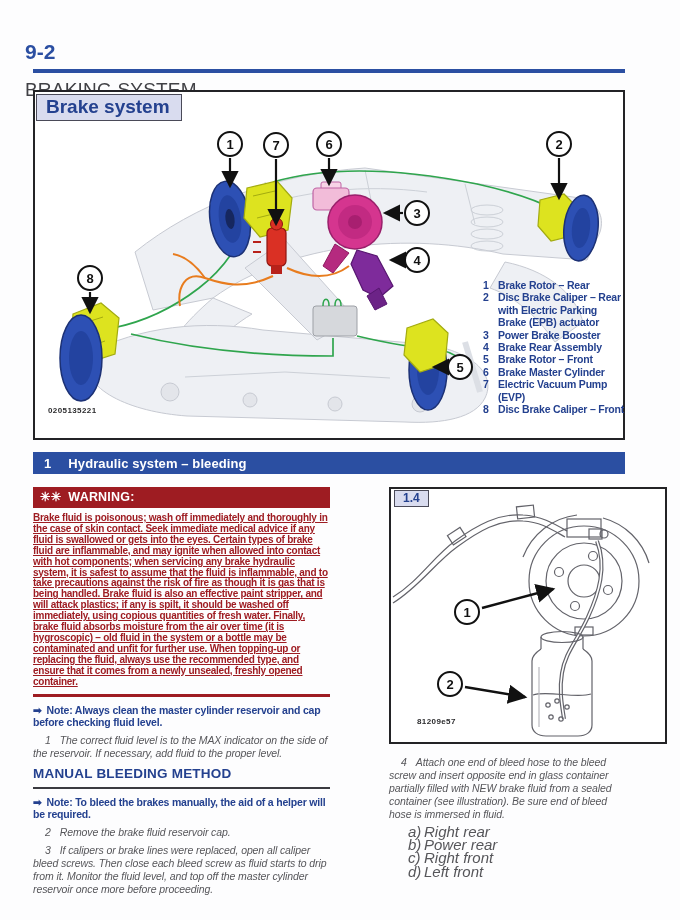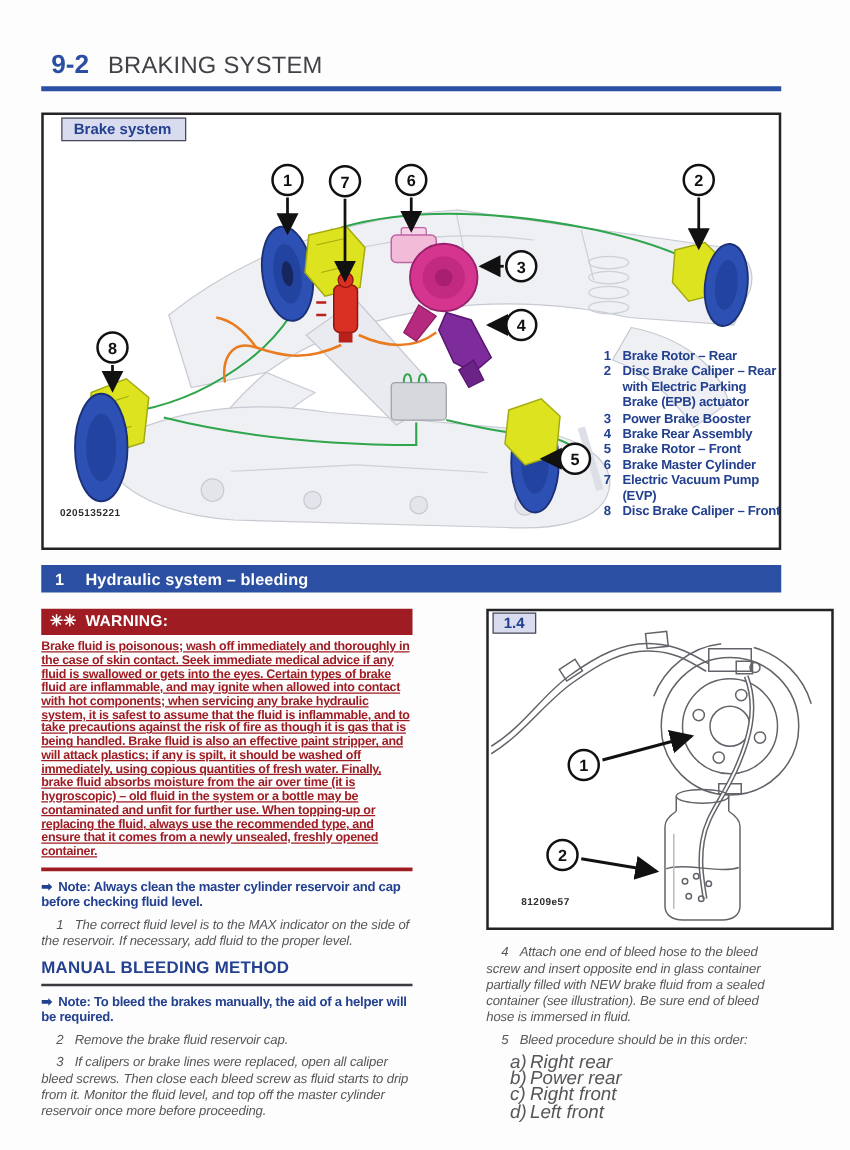--- a/index.html
+++ b/index.html
@@ -9,30 +9,30 @@
     --body:#56565a;
     --ink:#1d1d20;
   }
   *{margin:0;padding:0;box-sizing:border-box;}
   html,body{background:#ffffff;}
   .page{
     position:relative;width:680px;height:920px;background:#fdfdfe;
     font-family:"Liberation Sans",sans-serif;overflow:hidden;
   }
   
-  .hdr{position:absolute;left:41px;top:40px;display:flex;align-items:baseline;gap:15px;}
+  .hdr{position:absolute;left:25px;top:40px;display:flex;align-items:baseline;gap:15px;flex-direction:column;}
   .hdr .num{font-size:21px;font-weight:bold;color:var(--accent);}
   .hdr .ttl{font-size:19px;color:#414146;letter-spacing:.2px;}
   .hdr-rule{position:absolute;left:33px;top:69px;width:592px;height:4px;background:var(--accent);}
 
   
   .fig-main{position:absolute;left:33px;top:90px;width:592px;height:350px;border:2px solid #232326;background:#fff;}
   .fig-label{
-    position:absolute;left:14px;top:2px;padding:1px 11px 2px 9px;background:#d9dcef;
-    border:1px solid #4a4a58;color:var(--note);font-size:12px;font-weight:bold;z-index:3;
+    position:absolute;left:1px;top:2px;padding:1px 11px 2px 9px;background:#d9dcef;
+    border:1px solid #4a4a58;color:var(--note);font-size:19px;font-weight:bold;z-index:3;
   }
   .fig-svg{position:absolute;left:0;top:0;width:100%;height:100%;}
   .fig-code{position:absolute;left:13px;top:314px;font-size:8px;font-weight:bold;color:#2c2c2e;letter-spacing:.4px;}
   .co{
     position:absolute;width:26px;height:26px;border:2.5px solid #111;border-radius:50%;background:#fff;
     display:flex;align-items:center;justify-content:center;font-size:13px;font-weight:bold;color:#111;z-index:2;
   }
   .legend{position:absolute;left:448px;top:187px;width:142px;z-index:2;}
   .legend .li{display:flex;gap:5px;color:var(--note);font-weight:bold;font-size:10.5px;line-height:12.4px;letter-spacing:-.2px;}
   .legend .ln{flex:none;width:10px;text-align:left;}
@@ -320,23 +320,20 @@
       </svg>
       <div class="fig-label">1.4</div>
       <div class="co" style="left:63px;top:110px;">1</div>
       <div class="co" style="left:46px;top:182px;">2</div>
       <div class="fig-code">81209e57</div>
     </div>
 
     <p class="step" style="margin-top:12px;">
       <span class="n">4</span><span>Attach one end of bleed hose to the bleed screw and insert opposite end in glass container partially filled with NEW brake fluid from a sealed container (see illustration). Be sure end of bleed hose is immersed in fluid.</span>
     </p>
-    <p class="step">
-      <span class="n">5</span><span>Bleed procedure should be in this order:</span>
-    </p>
     <div class="order">
       <p class="oi"><span class="ol">a)</span><span>Right rear</span></p>
       <p class="oi"><span class="ol">b)</span><span>Power rear</span></p>
       <p class="oi"><span class="ol">c)</span><span>Right front</span></p>
       <p class="oi"><span class="ol">d)</span><span>Left front</span></p>
     </div>
   </div>
 
 </div>
 

